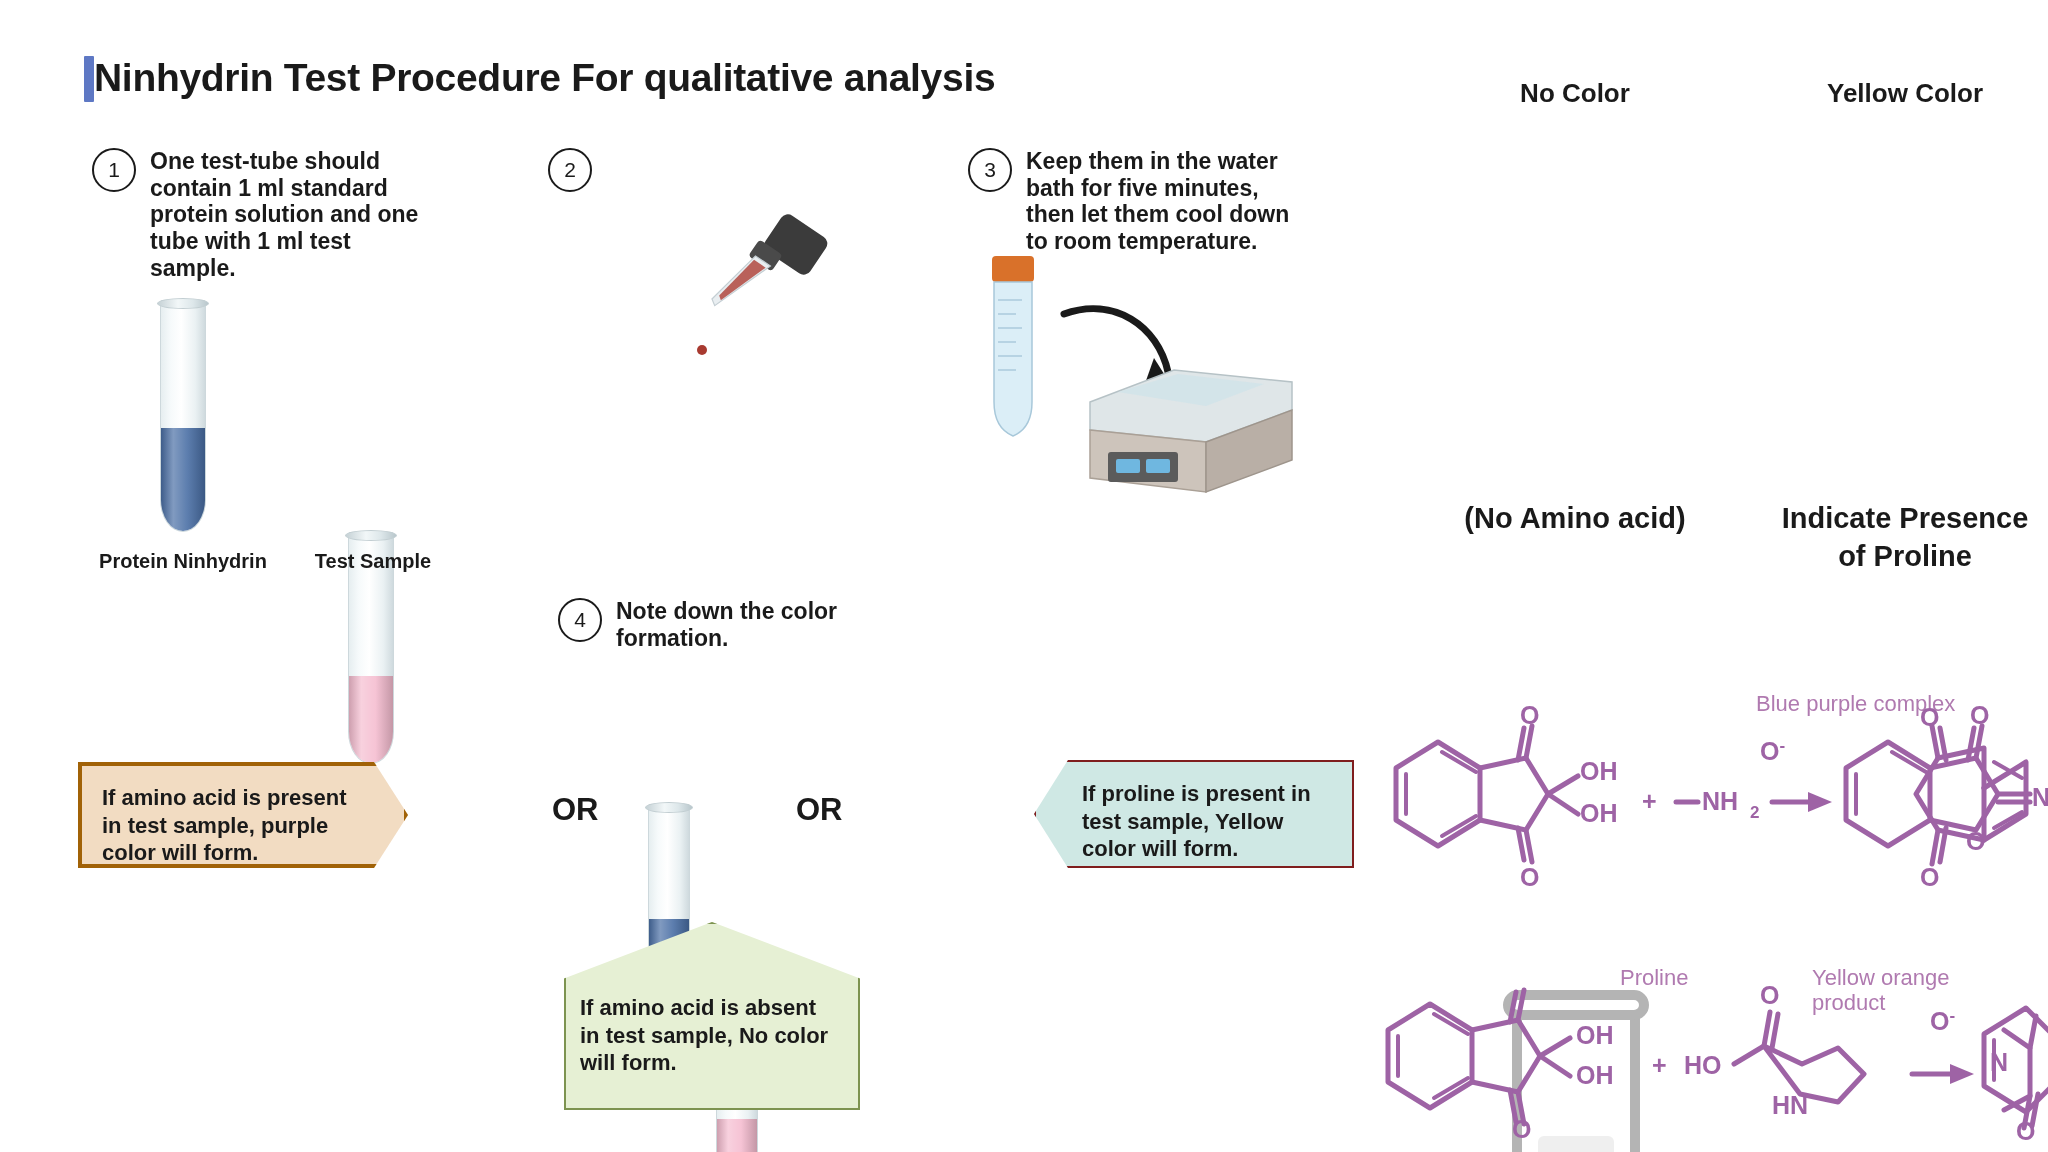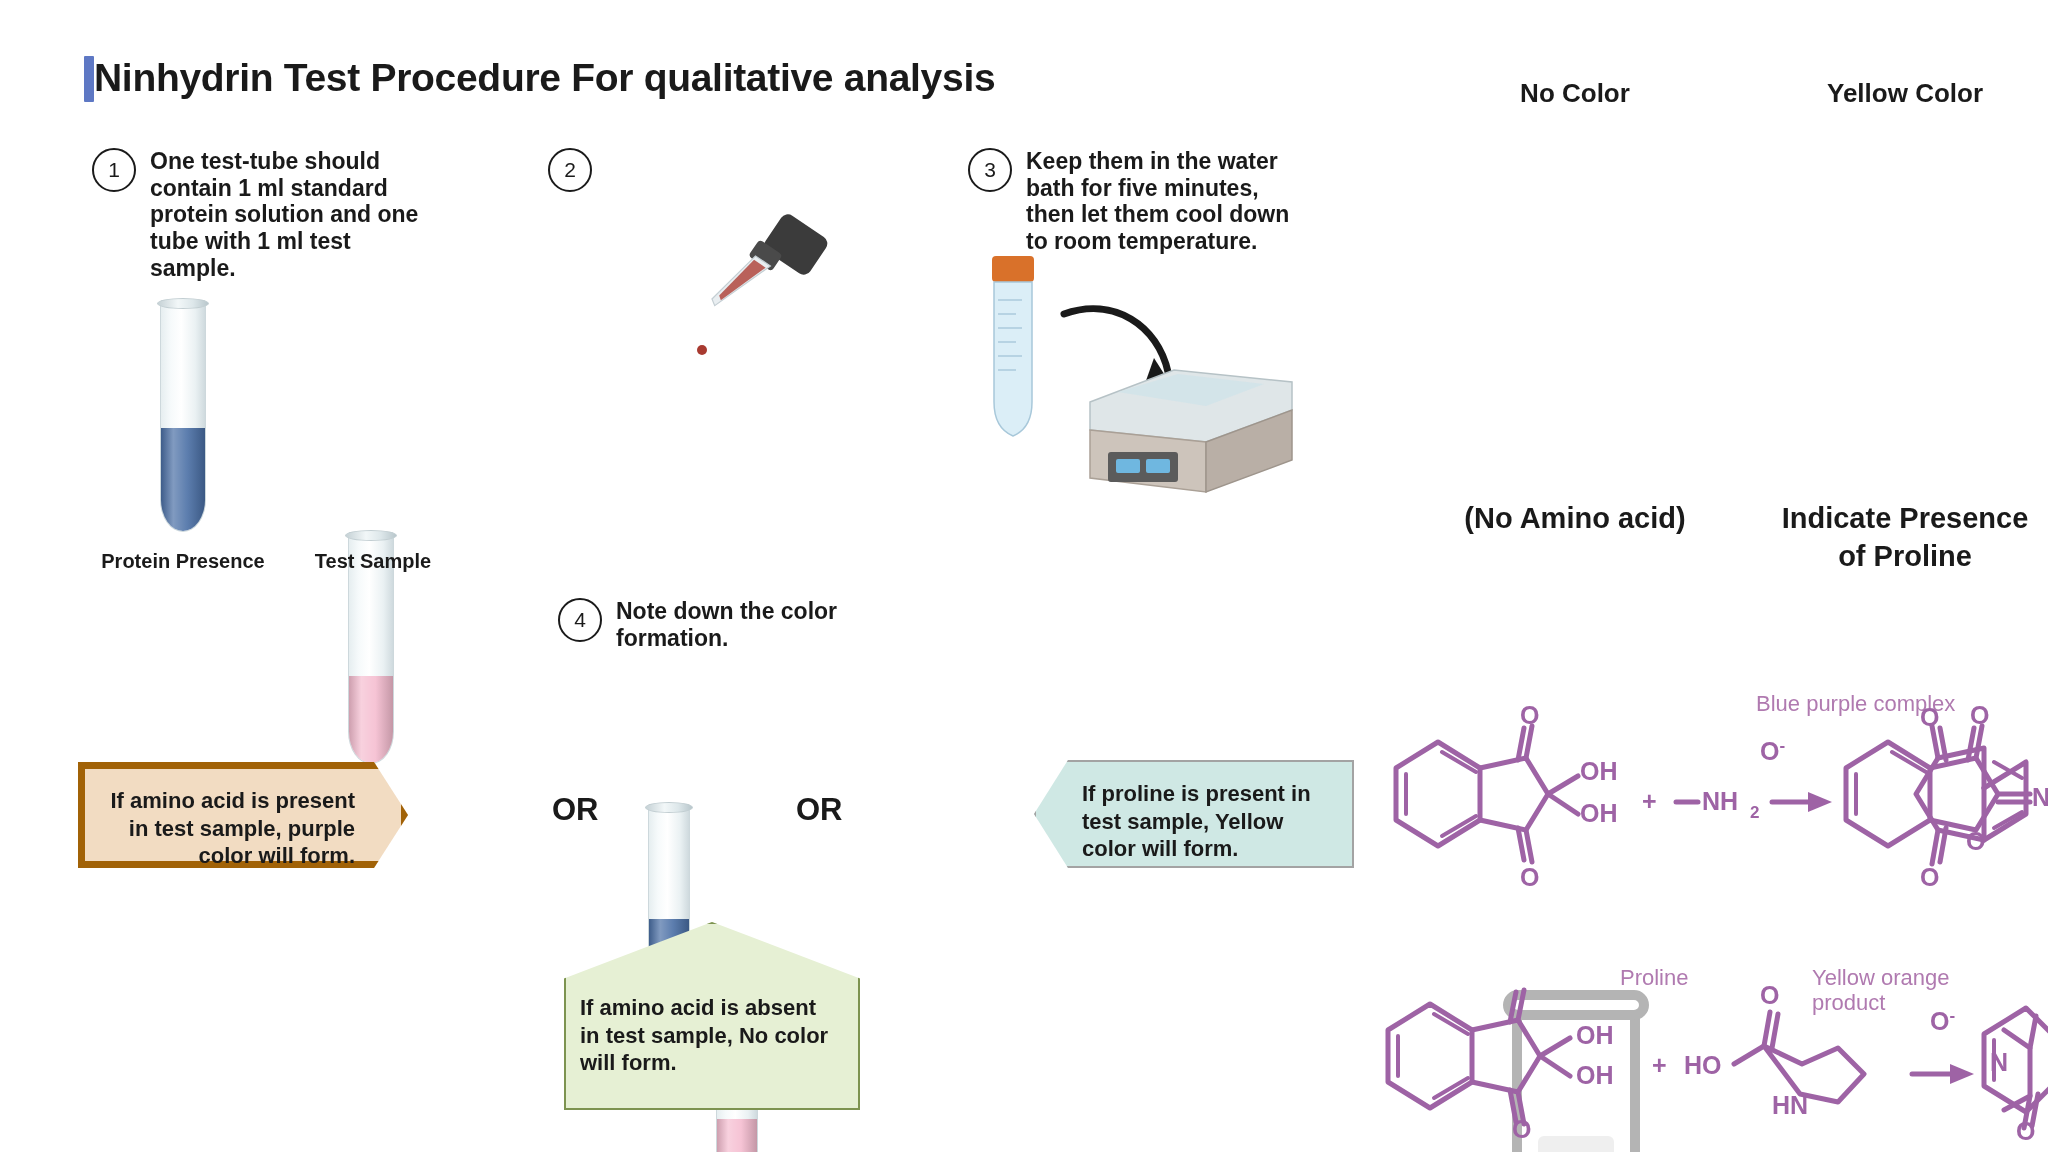--- a/index.html
+++ b/index.html
@@ -33,24 +33,24 @@
   .otube .shell{position:absolute;inset:0;border:10px solid #b4b4b4;box-sizing:border-box;
        border-radius:10px 10px 50% 50%/10px 10px 22% 22%;background:#fff;}
   .otube .cap{position:absolute;left:-9px;right:-9px;top:-8px;height:30px;
        border:10px solid #b4b4b4;border-radius:16px;box-sizing:border-box;background:#fff;}
   .otube .ofill{position:absolute;left:26px;right:26px;bottom:26px;
        border-radius:6px 6px 50% 50%/6px 6px 20% 20%;background:#efefef;}
   .res-top{font-size:26px;font-weight:bold;text-align:center;}
   .res-bot{font-size:29px;font-weight:bold;text-align:center;line-height:1.3;}
   
   .callout{box-sizing:border-box;font-size:22px;font-weight:bold;line-height:1.26;}
-  .co-right{background:#f2dcc2;border:7px solid #a16207;
+  .co-right{background:#f2dcc2;border:4px solid #a16207;
      clip-path:polygon(0 0,calc(100% - 34px) 0,100% 50%,calc(100% - 34px) 100%,0 100%);
-     padding:18px 46px 18px 20px;text-align:right;}
-  .co-left{background:#cfe8e4;border:2px solid #a3a3a3;
+     padding:18px 46px 18px 20px;}
+  .co-left{background:#cfe8e4;border:2px solid #7f1d1d;
      clip-path:polygon(34px 0,100% 0,100% 100%,34px 100%,0 50%);
      padding:18px 20px 18px 46px;}
   .co-up{background:#e6f0d4;border:2px solid #7d9350;
      clip-path:polygon(50% 0,100% 30%,100% 100%,0 100%,0 30%);
      padding:70px 22px 18px 14px;}
   .or-lbl{font-size:31px;font-weight:bold;}
   
   .chem-lbl{font-size:22px;color:#b07ab0;line-height:1.12;}
   svg{display:block;overflow:visible;}
 </style>
@@ -66,21 +66,21 @@
   <div class="step-num">1</div>
   <div class="step-txt">One test-tube should contain 1 ml standard protein solution and one tube with 1 ml test sample.</div>
 </div>
 
 <div class="abs tube" style="left:160px;top:300px;width:46px;height:232px;">
   <div class="glass">
     <div class="fill" id="f-s1a" style="height: 45%; background: rgb(74, 111, 165);"></div>
   </div>
   <div class="rim"></div>
 </div>
-<div class="abs tube-label" style="left:80px;top:550px;width:206px;">Protein Presence</div>
+<div class="abs tube-label" style="left:80px;top:550px;width:206px;">Protein Ninhydrin</div>
 
 <div class="abs tube" style="left:348px;top:300px;width:46px;height:232px;">
   <div class="glass">
     <div class="fill" id="f-s1b" style="height: 38%; background: rgb(245, 189, 208);"></div>
   </div>
   <div class="rim"></div>
 </div>
 <div class="abs tube-label" style="left:270px;top:550px;width:206px;">Test Sample</div>
 
 <div class="abs step" style="left:548px;top:148px;width:300px;">

